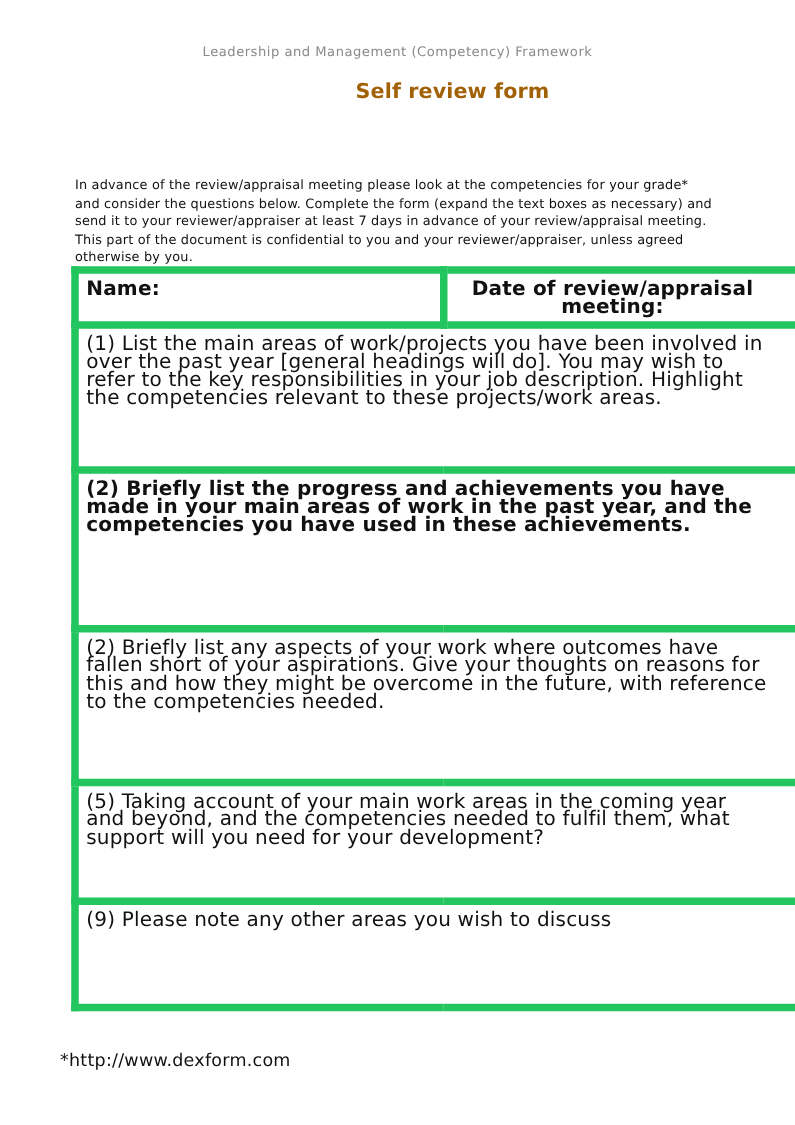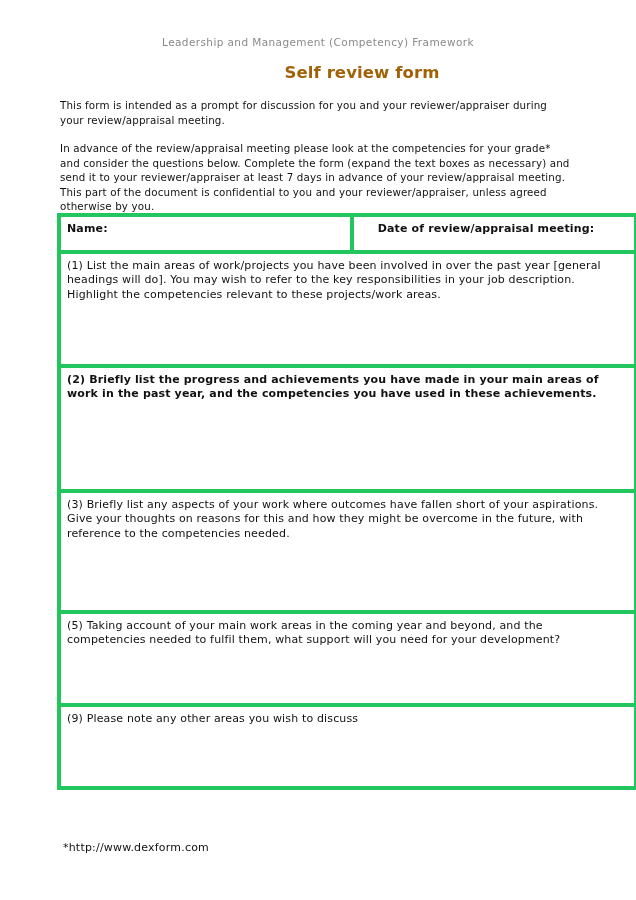--- a/index.html
+++ b/index.html
@@ -64,58 +64,57 @@
 
   table.form-table {
     position: absolute;
     left: 57px;
     top: 213px;
     width: 513px;
     border-collapse: collapse;
     table-layout: fixed;
   }
   table.form-table td {
-    border: 4px solid #22c55e;
+    border: 6px solid #22c55e;
     vertical-align: top;
     padding: 5px 22px 4px 6px;
-    font-size: 11px;
+    font-size: 16px;
     line-height: 14.4px;
     letter-spacing: 0.15px;
     color: #111111;
   }
   td.hdr-cell {
     font-weight: bold;
     font-size: 10.6px;
     height: 24px;
     letter-spacing: 0.2px;
   }
   td.hdr-name { width: 261px; }
   td.hdr-date { width: 252px; text-align: center; }
 
   .q-text { display: block; }
 
   .footer-note {
     position: absolute;
-    left: 63px;
+    left: 48px;
     top: 841px;
-    font-size: 11px;
+    font-size: 14px;
     letter-spacing: 0.2px;
     color: #111111;
   }
 </style>
 </head>
 <body>
 
 <div class="page">
 
   <div class="doc-header">Leadership and Management (Competency) Framework</div>
 
   <div class="doc-title">Self review form</div>
 
-  <div class="intro p1">This form is intended as a prompt for discussion for you and your reviewer/appraiser during your review/appraisal meeting.</div>
 
   <div class="intro p2">In advance of the review/appraisal meeting please look at the competencies for your grade* and consider the questions below. Complete the form (expand the text boxes as necessary) and send it to your reviewer/appraiser at least 7 days in advance of your review/appraisal meeting. This part of the document is confidential to you and your reviewer/appraiser, unless agreed otherwise by you.</div>
 
   <table class="form-table">
     <tbody>
       <tr>
         <td class="hdr-cell hdr-name">Name:</td>
         <td class="hdr-cell hdr-date">Date of review/appraisal meeting:</td>
       </tr>
 
@@ -126,21 +125,21 @@
       </tr>
 
       <tr>
         <td colspan="2" style="height:112px;font-weight:bold;">
           <span class="q-text">(2)  Briefly list the progress and achievements you have made in your main areas of work in the past year, and the competencies you have used in these achievements.</span>
         </td>
       </tr>
 
       <tr>
         <td colspan="2" style="height:108px;">
-          <span class="q-text">(3)  Briefly list any aspects of your work where outcomes have fallen short of your aspirations. Give your thoughts on reasons for this and how they might be overcome in the future, with reference to the competencies needed.</span>
+          <span class="q-text">(2)  Briefly list any aspects of your work where outcomes have fallen short of your aspirations. Give your thoughts on reasons for this and how they might be overcome in the future, with reference to the competencies needed.</span>
         </td>
       </tr>
 
 
       <tr>
         <td colspan="2" style="height:80px;">
           <span class="q-text">(5)  Taking account of your main work areas in the coming year and beyond, and the competencies needed to fulfil them, what support will you need for your development?</span>
         </td>
       </tr>
 

